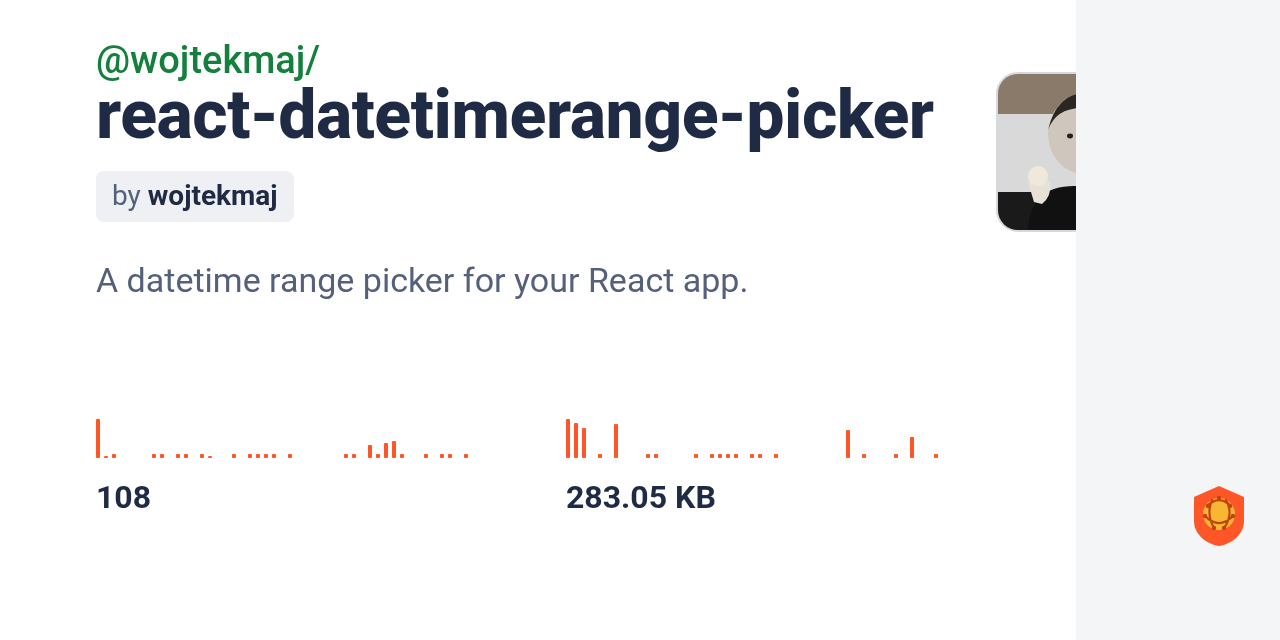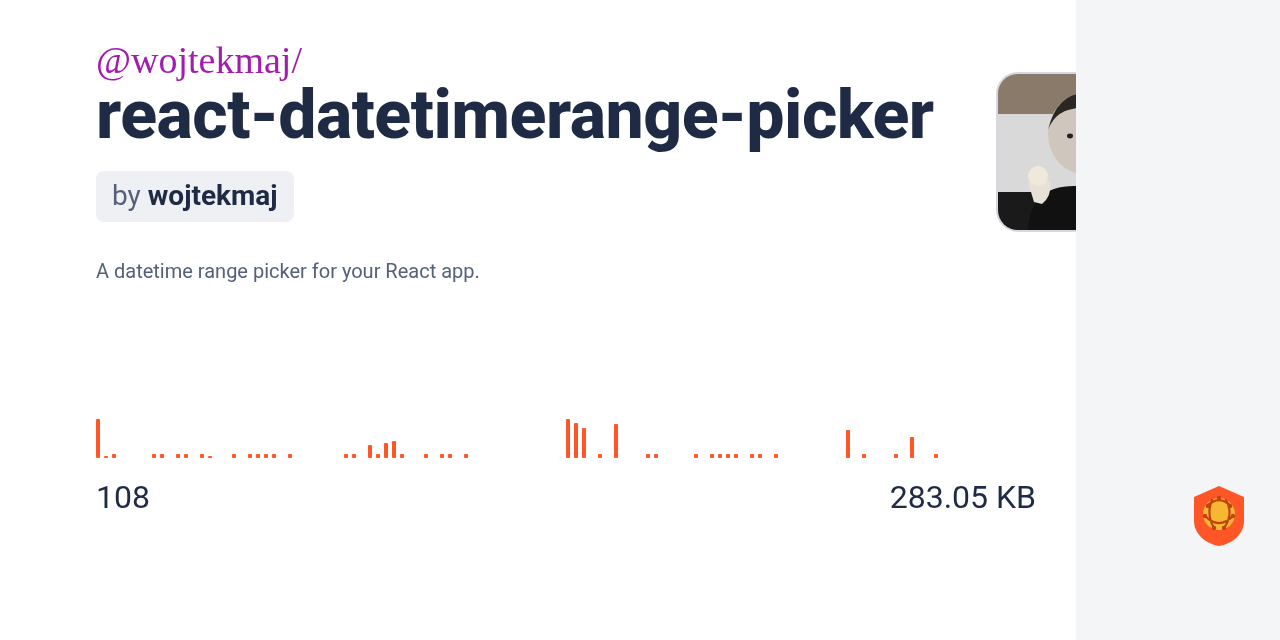--- a/index.html
+++ b/index.html
@@ -19,23 +19,22 @@
   .sidebar {
     width: 204px;
     height: 640px;
     background: #f4f5f7;
     position: relative;
   }
 
   .scope {
     font-size: 38px;
     font-weight: 500;
-    color: #a21caf;
+    color: #15803d;
     line-height: 1.1;
-    font-family: Liberation Serif, serif;
   }
   .name {
     font-size: 68px;
     font-weight: 800;
     color: #1f2a44;
     line-height: 1.05;
     letter-spacing: -0.5px;
     margin-top: -2px;
   }
 
@@ -49,55 +48,55 @@
     border-radius: 8px;
     padding: 8px 16px 9px 16px;
     font-size: 28px;
     color: #55607a;
     line-height: 1.2;
   }
   .chip .strong { font-weight: 700; color: #1f2a44; }
 
   .description {
     margin-top: 36px;
-    font-size: 20px;
+    font-size: 34px;
     color: #55607a;
     line-height: 1.3;
   }
 
   .stats {
     position: absolute;
     left: 96px;
     right: 40px;
     top: 398px;
     display: flex;
     gap: 0;
   }
   .stat {
     width: 490px;
   }
-  .stat + .stat { margin-left: 0; text-align: right; }
+  .stat + .stat { margin-left: 0; }
 
   .spark {
     height: 60px;
     display: flex;
     align-items: flex-end;
     gap: 4px;
     margin-bottom: 22px;
   }
   .spark .bar {
     width: 4px;
     background: #ff5627;
     border-radius: 1px;
     flex-shrink: 0;
   }
 
   .stat-value {
     font-size: 32px;
-    font-weight: 400;
+    font-weight: 700;
     color: #1f2a44;
     line-height: 1.1;
   }
   .stat-label {
     margin-top: 12px;
     font-size: 28px;
     color: #55607a;
   }
 
   .avatar {

